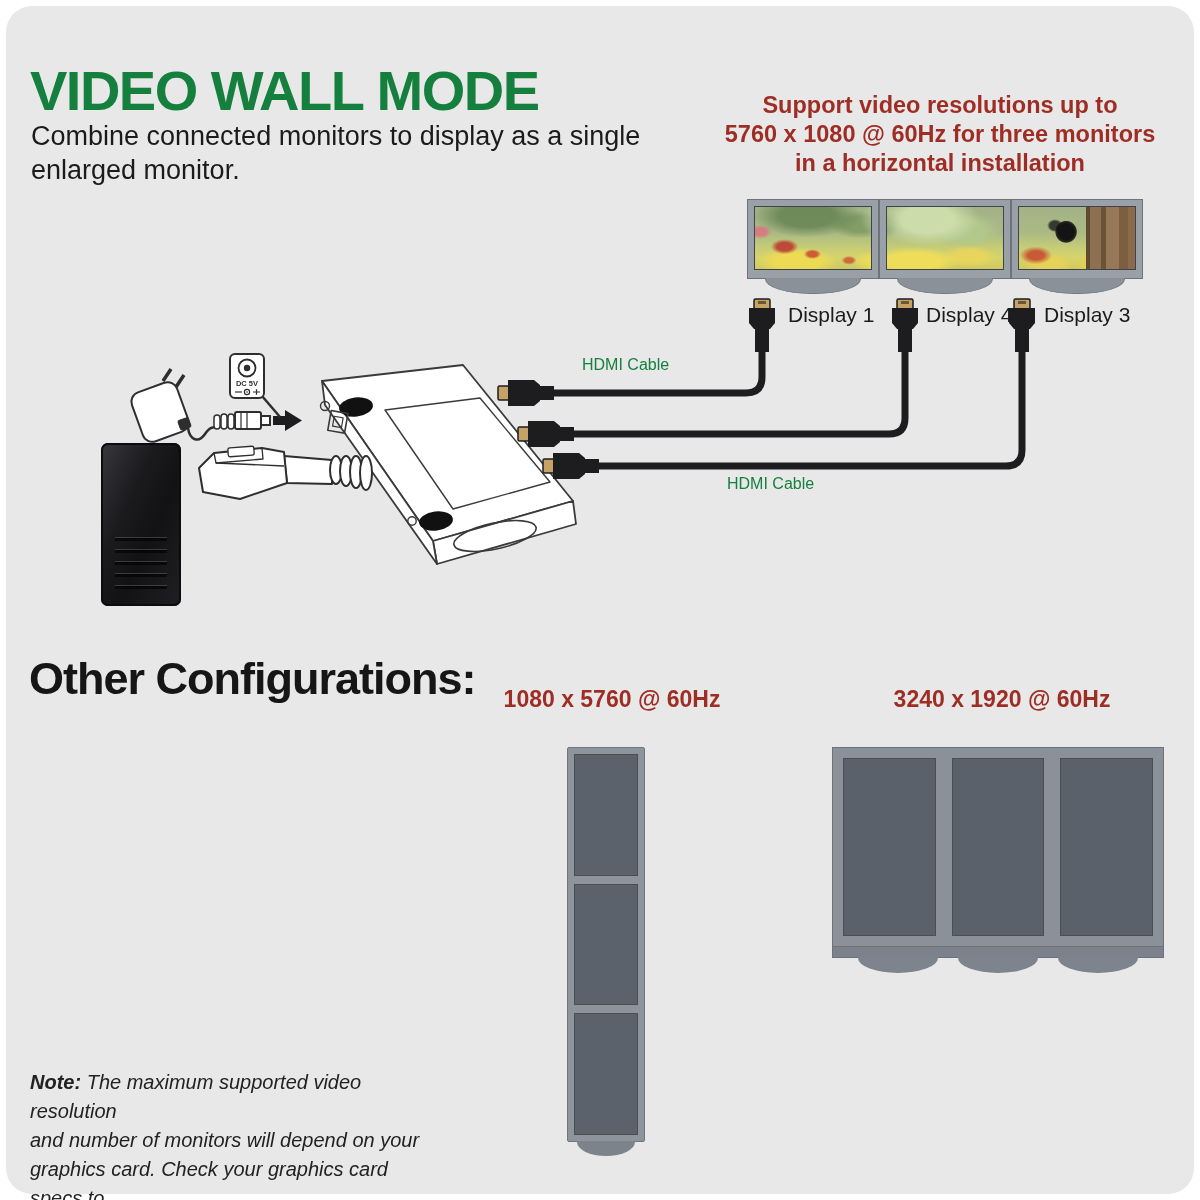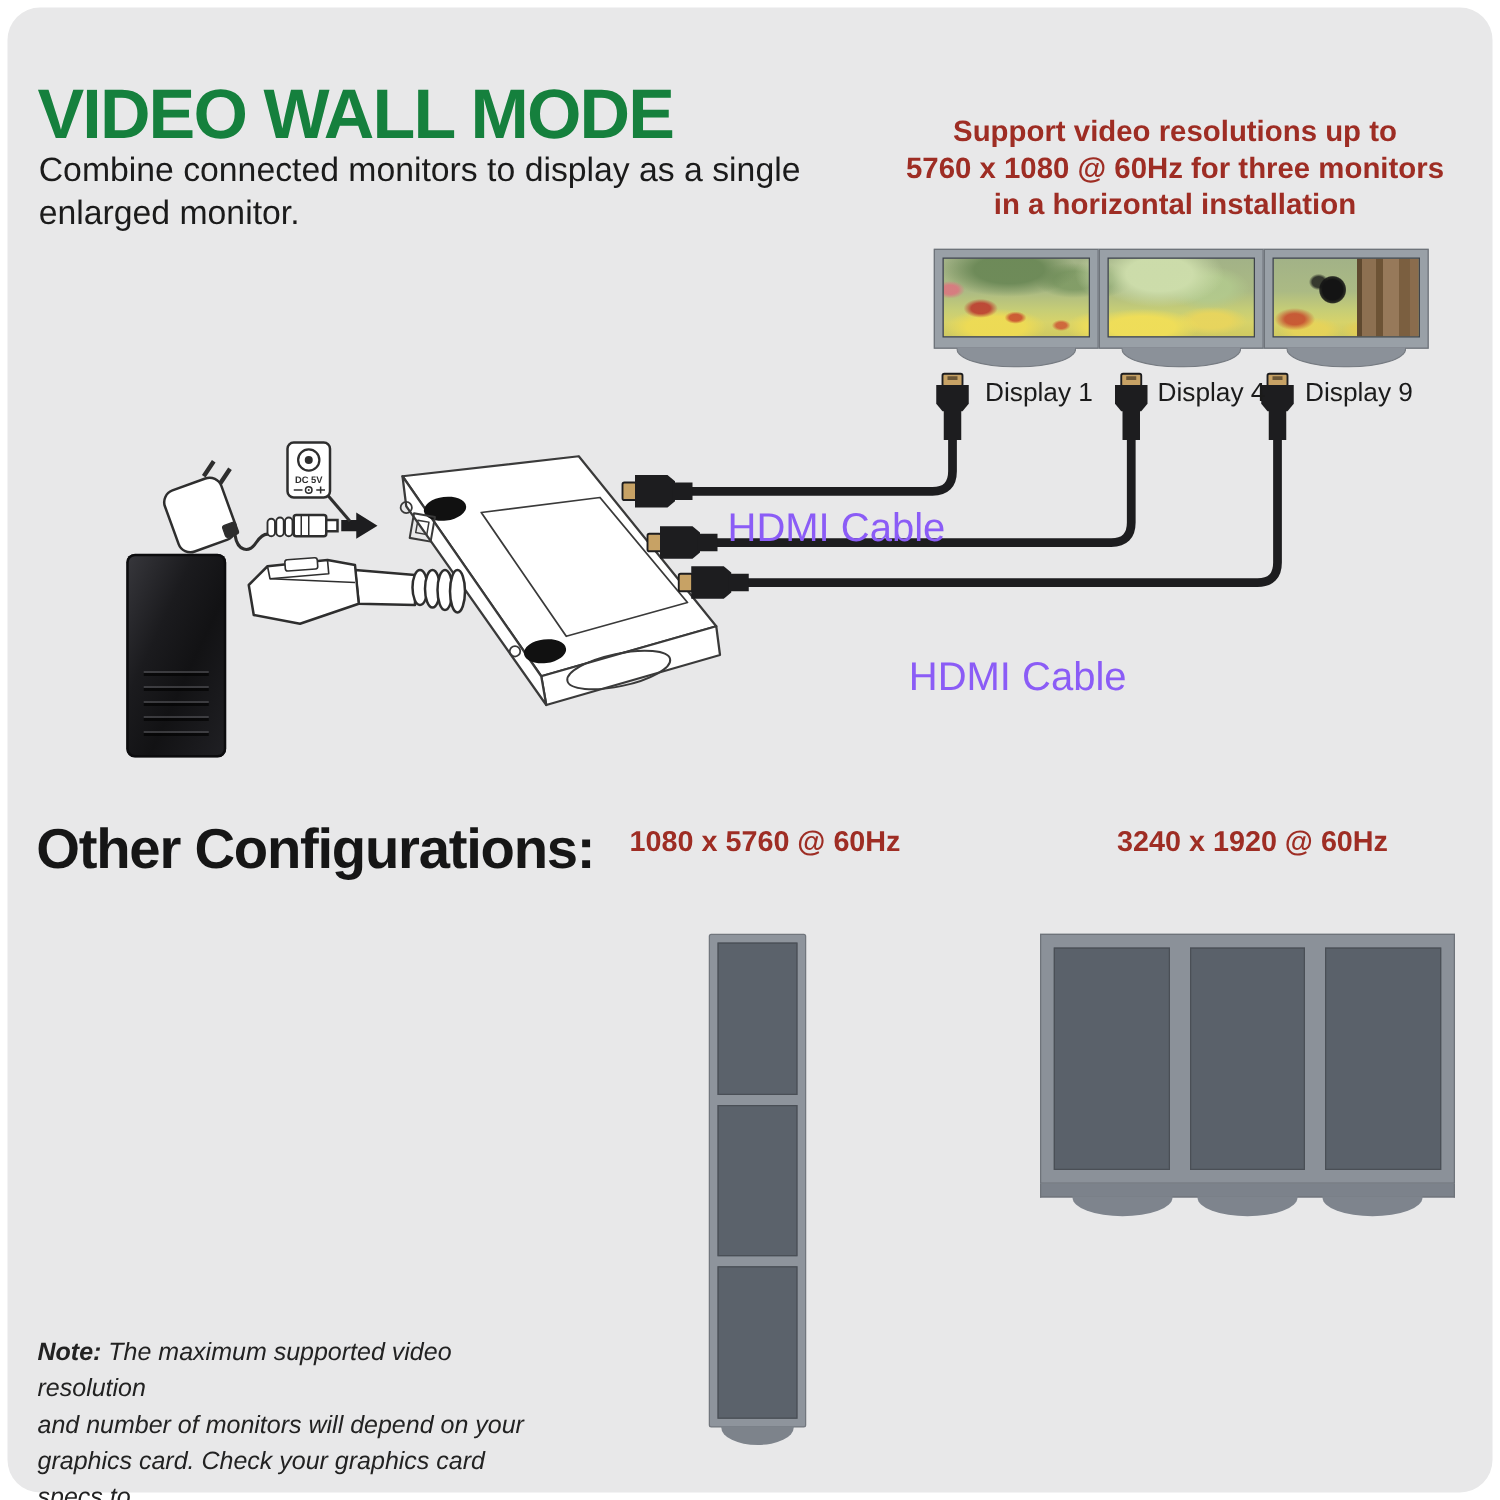--- a/index.html
+++ b/index.html
@@ -6,21 +6,21 @@
     font-family:"Liberation Sans",sans-serif;position:relative;overflow:hidden;}
   .panel{position:absolute;inset:6px;background:#e8e8e9;border-radius:26px;}
   .abs{position:absolute;}
 
   
   .title{left:30px;top:20px;font-size:56px;font-weight:bold;letter-spacing:-1.5px;color:#15803d;}
   .subtitle{left:31px;top:92px;width:610px;font-size:27px;line-height:34px;color:#1b1b1b;}
   .support{left:700px;top:91px;width:480px;text-align:center;font-weight:bold;
     font-size:23.5px;line-height:29px;color:#9e2d24;}
   .h2{left:29px;top:616px;font-size:45px;font-weight:bold;letter-spacing:-1px;color:#161616;}
-  .cfg-label{top:660px;width:330px;text-align:center;font-weight:bold;font-size:23px;color:#9e2d24;}
+  .cfg-label{top:686px;width:330px;text-align:center;font-weight:bold;font-size:23px;color:#9e2d24;}
   #cfg1{left:447px;} #cfg2{left:837px;}
 
   
   .trio{left:747px;top:199px;display:flex;}
   .mcol{display:flex;flex-direction:column;align-items:center;}
   .monitor{width:132px;background:#99a0a7;border:1px solid #6e737a;padding:6px 6px 8px;box-sizing:border-box;}
   .screen{height:62px;border:1px solid #3f444b;
     background-image:
       linear-gradient(90deg, rgba(0,0,0,0) 0 85.8%, #5f492f 85.8% 87%, #8d7051 87% 90.2%, #6d5335 90.2% 91.8%, #97795a 91.8% 95.4%, #7b5f40 95.4% 98%, #8a6c4d 98% 100%),
       radial-gradient(ellipse 4.2% 24% at 80.2% 40%, #141414 0 55%, rgba(20,20,20,.85) 70%, rgba(20,20,20,0) 76%),
@@ -41,21 +41,21 @@
       radial-gradient(ellipse 12% 30% at 30% 28%, rgba(118,148,94,.75) 0 40%, rgba(118,148,94,0) 75%),
       linear-gradient(180deg, #a2b287 0%, #abba84 42%, #c6cd76 66%, #d7d36a 82%, #cfc961 100%);
     background-size:300% 100%;background-repeat:no-repeat;}
   .s1{background-position:0% 0;} .s2{background-position:50% 0;} .s3{background-position:100% 0;}
   .stand{width:96px;height:16px;background:#8b9199;border:1px solid #757a81;border-top:none;
     border-radius:0 0 46px 46px / 0 0 15px 15px;margin-top:-1px;box-sizing:border-box;}
 
   
   .dlabel{top:303px;font-size:21px;color:#1b1b1b;}
   #dl1{left:788px;} #dl2{left:926px;} #dl3{left:1044px;}
-  .hlabel{font-size:32px;color:#8b5cf6;margin-top:48px;}
+  .hlabel{font-size:16px;color:#15803d;}
   #hl1{left:582px;top:356px;} #hl2{left:727px;top:475px;}
 
   
   .tower{left:101px;top:443px;width:80px;height:163px;border-radius:7px;
     background:linear-gradient(115deg,#38383d 0%,#1b1b1e 35%,#121214 60%,#202024 100%);
     box-shadow:inset 0 0 0 2px #0c0c0e;}
   .tower .vents{position:absolute;left:14px;right:14px;top:86px;bottom:12px;
     background:repeating-linear-gradient(180deg,rgba(0,0,0,0) 0 8px,rgba(130,130,136,.35) 8px 9.5px,rgba(0,0,0,.65) 9.5px 12px);}
 
   
@@ -212,21 +212,21 @@
     <g transform="translate(543,466)">
       <rect x="0" y="-7" width="11" height="14" rx="1.5" fill="#c7a265" stroke="#1d1d1f" stroke-width="1.5"></rect>
       <path d="M10,-13 h26 l6,5 v16 l-6,5 h-26 Z" fill="#1d1d1f"></path>
       <rect x="40" y="-7" width="16" height="14" fill="#1d1d1f"></rect>
     </g>
   </g>
 </svg>
 
 <div class="abs dlabel" id="dl1">Display 1</div>
 <div class="abs dlabel" id="dl2">Display 4</div>
-<div class="abs dlabel" id="dl3">Display 9</div>
+<div class="abs dlabel" id="dl3">Display 3</div>
 <div class="abs hlabel" id="hl1">HDMI Cable</div>
 <div class="abs hlabel" id="hl2">HDMI Cable</div>
 
 <div class="abs tower">
   <div class="vents"></div>
 </div>
 
 <h2 class="abs h2">Other Configurations:</h2>
 <div class="abs cfg-label" id="cfg1">1080 x 5760 @ 60Hz</div>
 <div class="abs cfg-label" id="cfg2">3240 x 1920 @ 60Hz</div>

